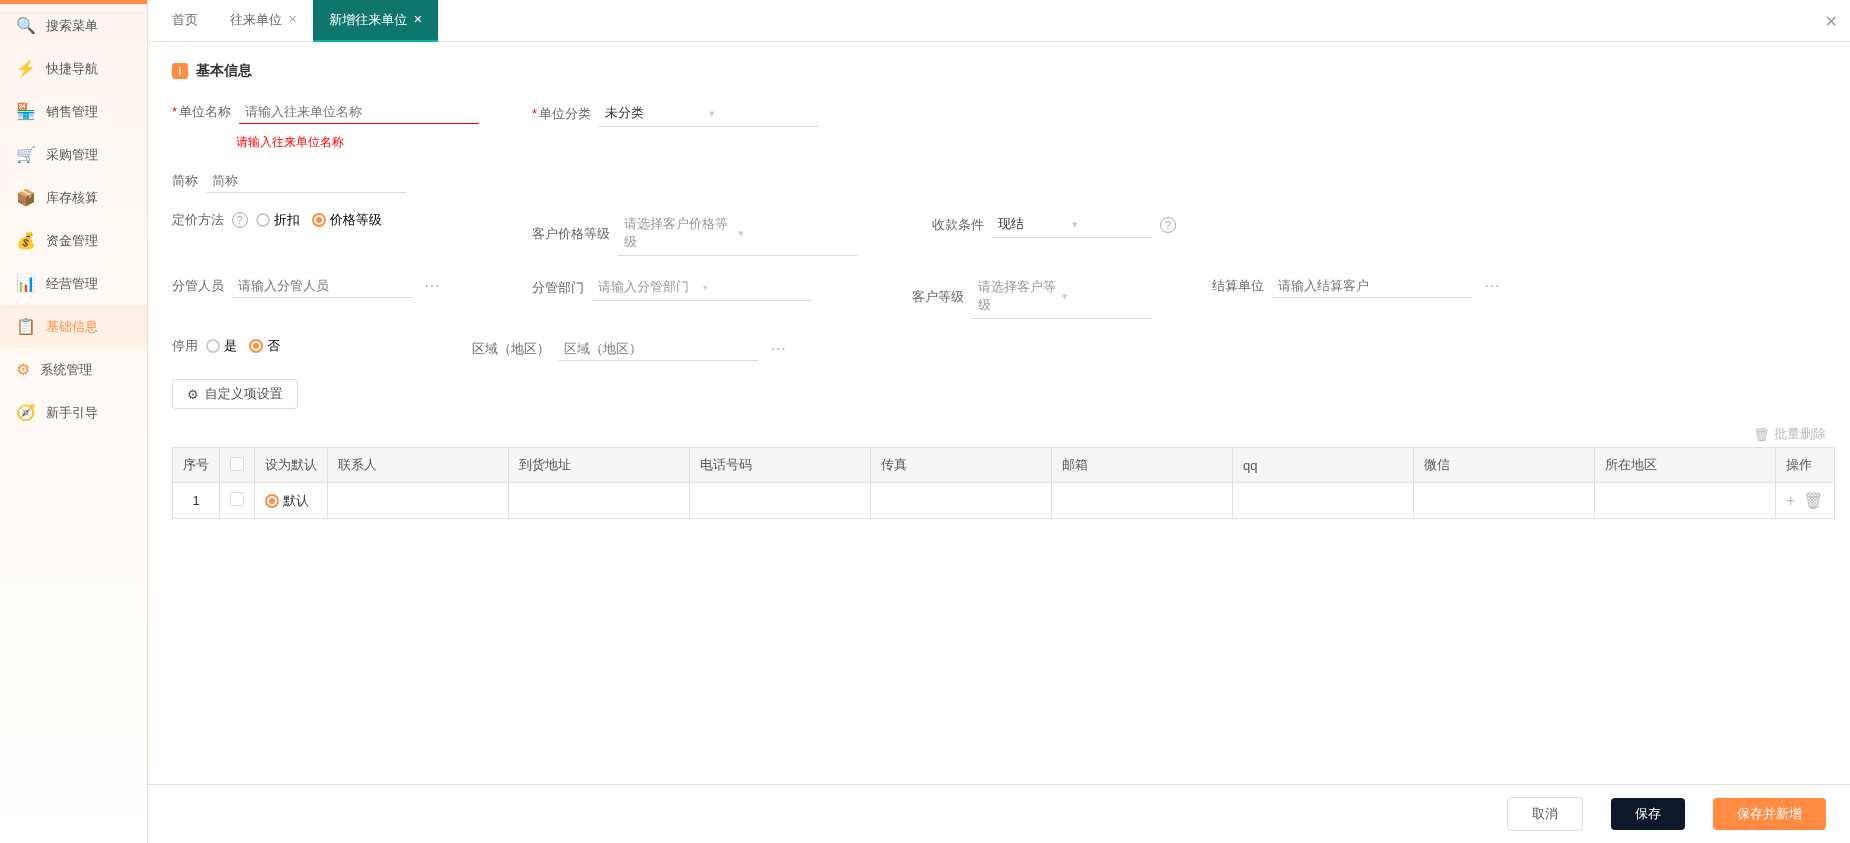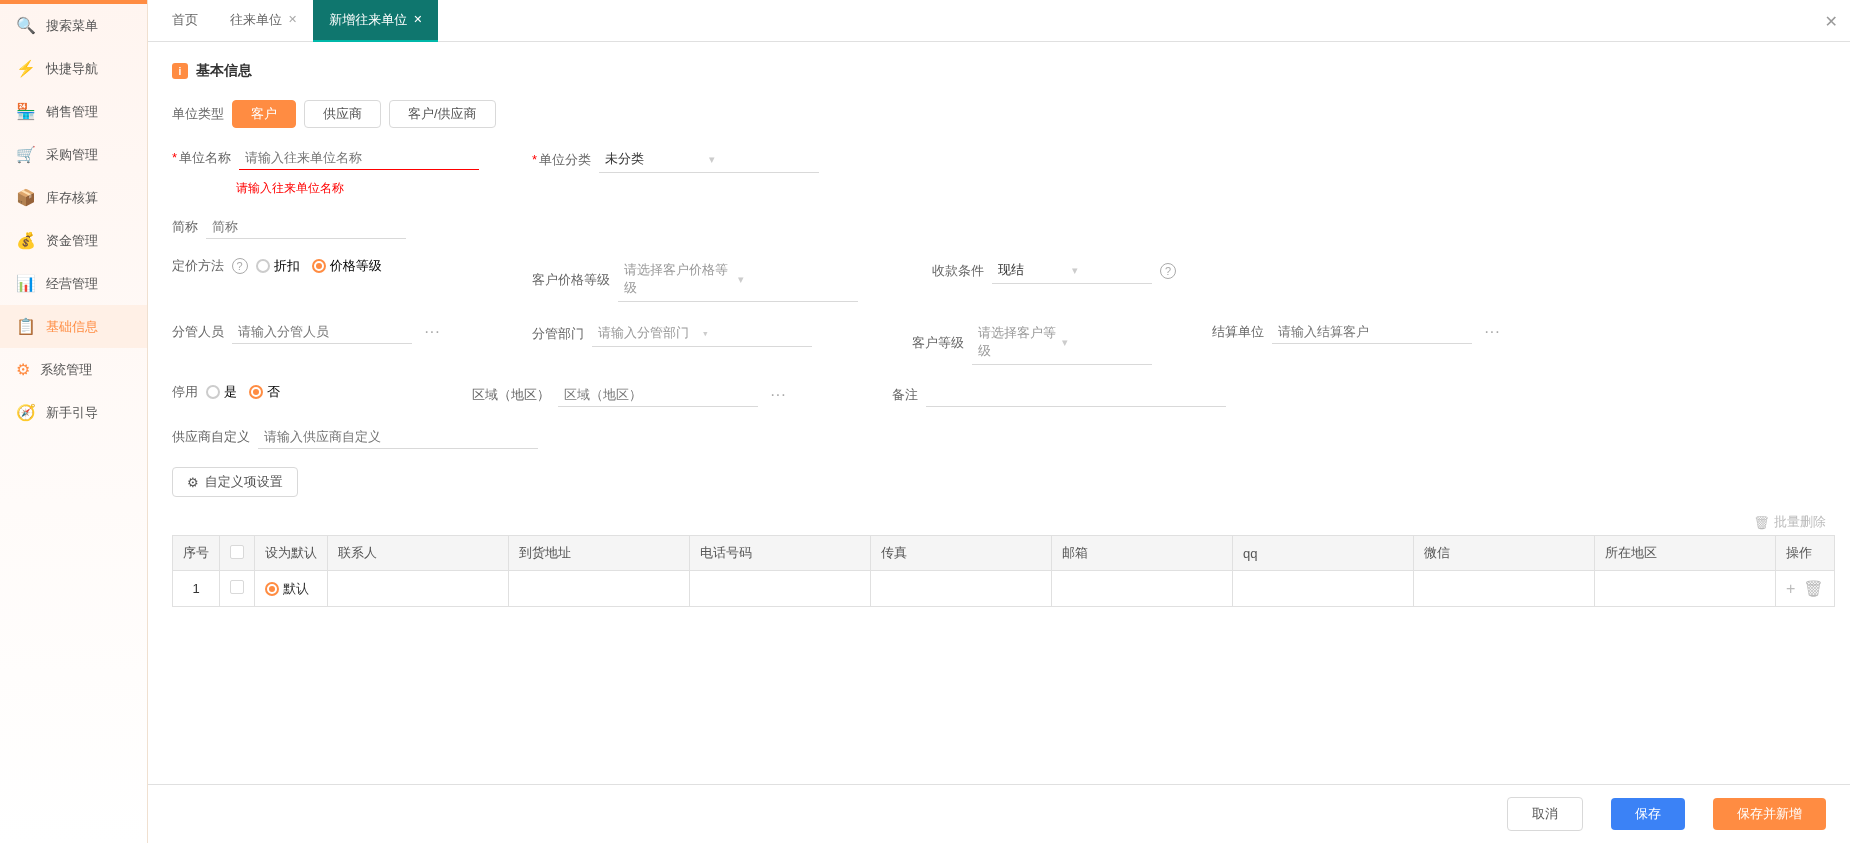--- a/index.html
+++ b/index.html
@@ -291,21 +291,21 @@
     .btn-default {
       background: #fff;
       border: 1px solid #d9d9d9;
       color: #555;
     }
     .btn-primary {
       background: #ff8c42;
       color: #fff;
     }
     .btn-teal {
-      background: #3b82f6;
+      background: #0f172a;
       color: #fff;
     }
 
     .field-wrap {
       display: flex;
       flex-direction: column;
     }
 
     .checkbox-custom {
       width: 14px;
@@ -383,30 +383,20 @@
     <span class="tab-bar-close">✕</span>
   </div>
 
   <div class="content">
 
     <div class="section-title">
       <span class="icon-badge">i</span>
       <span>基本信息</span>
     </div>
 
-    <div class="form-row">
-      <div class="form-field">
-        <label>单位类型</label>
-        <div class="unit-type-btns">
-          <button class="unit-btn active">客户</button>
-          <button class="unit-btn">供应商</button>
-          <button class="unit-btn">客户/供应商</button>
-        </div>
-      </div>
-    </div>
 
     <div class="form-row" style="align-items:flex-start;">
       <div class="form-field" style="flex:0 0 360px; flex-direction:column; align-items:flex-start;">
         <div style="display:flex; align-items:center; gap:8px;">
           <label><span class="required-mark">*</span><span>单位名称</span></label>
           <div class="field-wrap">
             <input class="form-input error" style="width: 240px;" placeholder="请输入往来单位名称">
           </div>
         </div>
         <div class="error-msg" style="margin-left:64px;">请输入往来单位名称</div>
@@ -501,32 +491,22 @@
             <span class="radio-circle checked"></span>
             <span>否</span>
           </div>
         </div>
       </div>
       <div class="form-field" style="flex:0 0 420px;">
         <label>区域（地区）</label>
         <input class="form-input" placeholder="区域（地区）" style="width: 200px;">
         <span class="dots-btn">···</span>
       </div>
-      <div class="form-field" style="flex:1;">
-        <label>备注</label>
-        <input class="form-input" style="width: 300px;">
-      </div>
-    </div>
-
-    <div class="form-row">
-      <div class="form-field">
-        <label>供应商自定义</label>
-        <input class="form-input" placeholder="请输入供应商自定义" style="width: 280px;">
-      </div>
-    </div>
+    </div>
+
 
     <div style="margin-top:8px; margin-bottom:4px;">
       <button class="custom-settings-btn">
         <span>⚙</span>
         <span>自定义项设置</span>
       </button>
     </div>
 
     <div class="batch-delete">
       <span>🗑</span>

